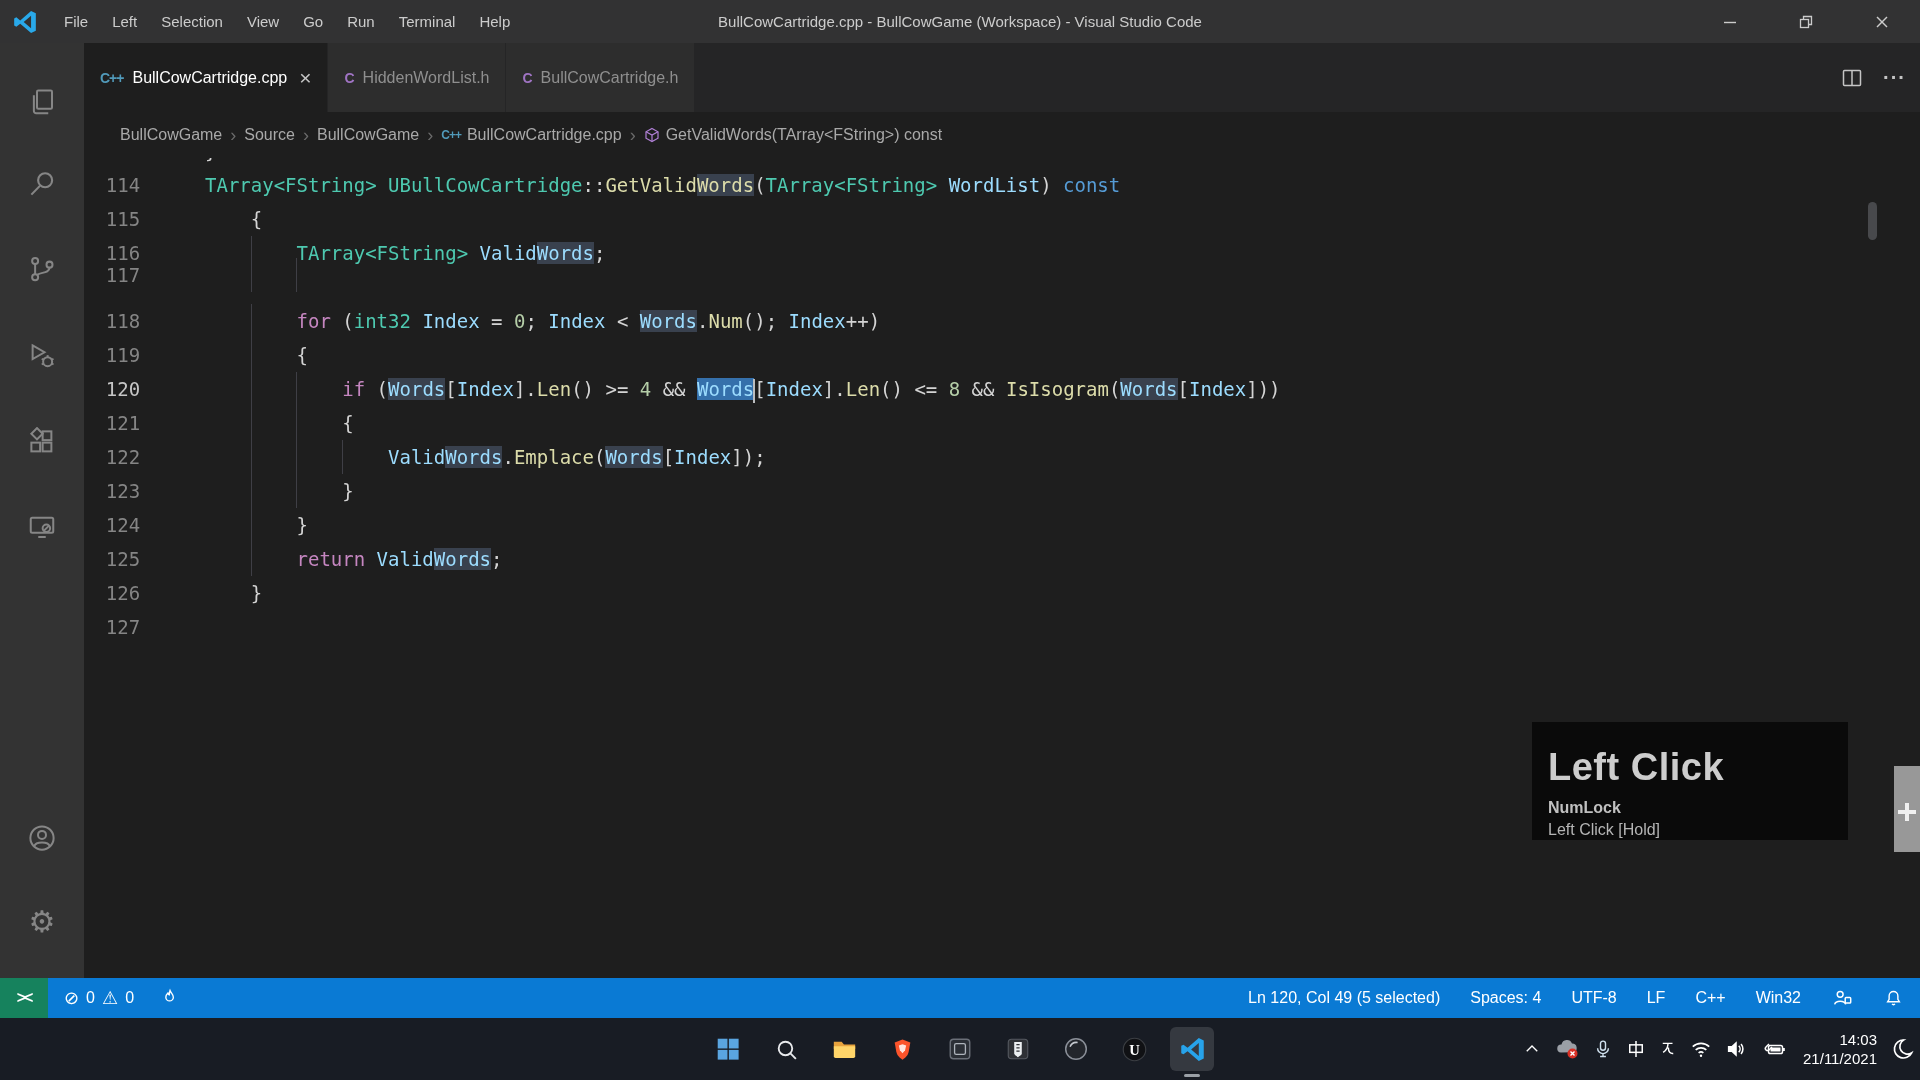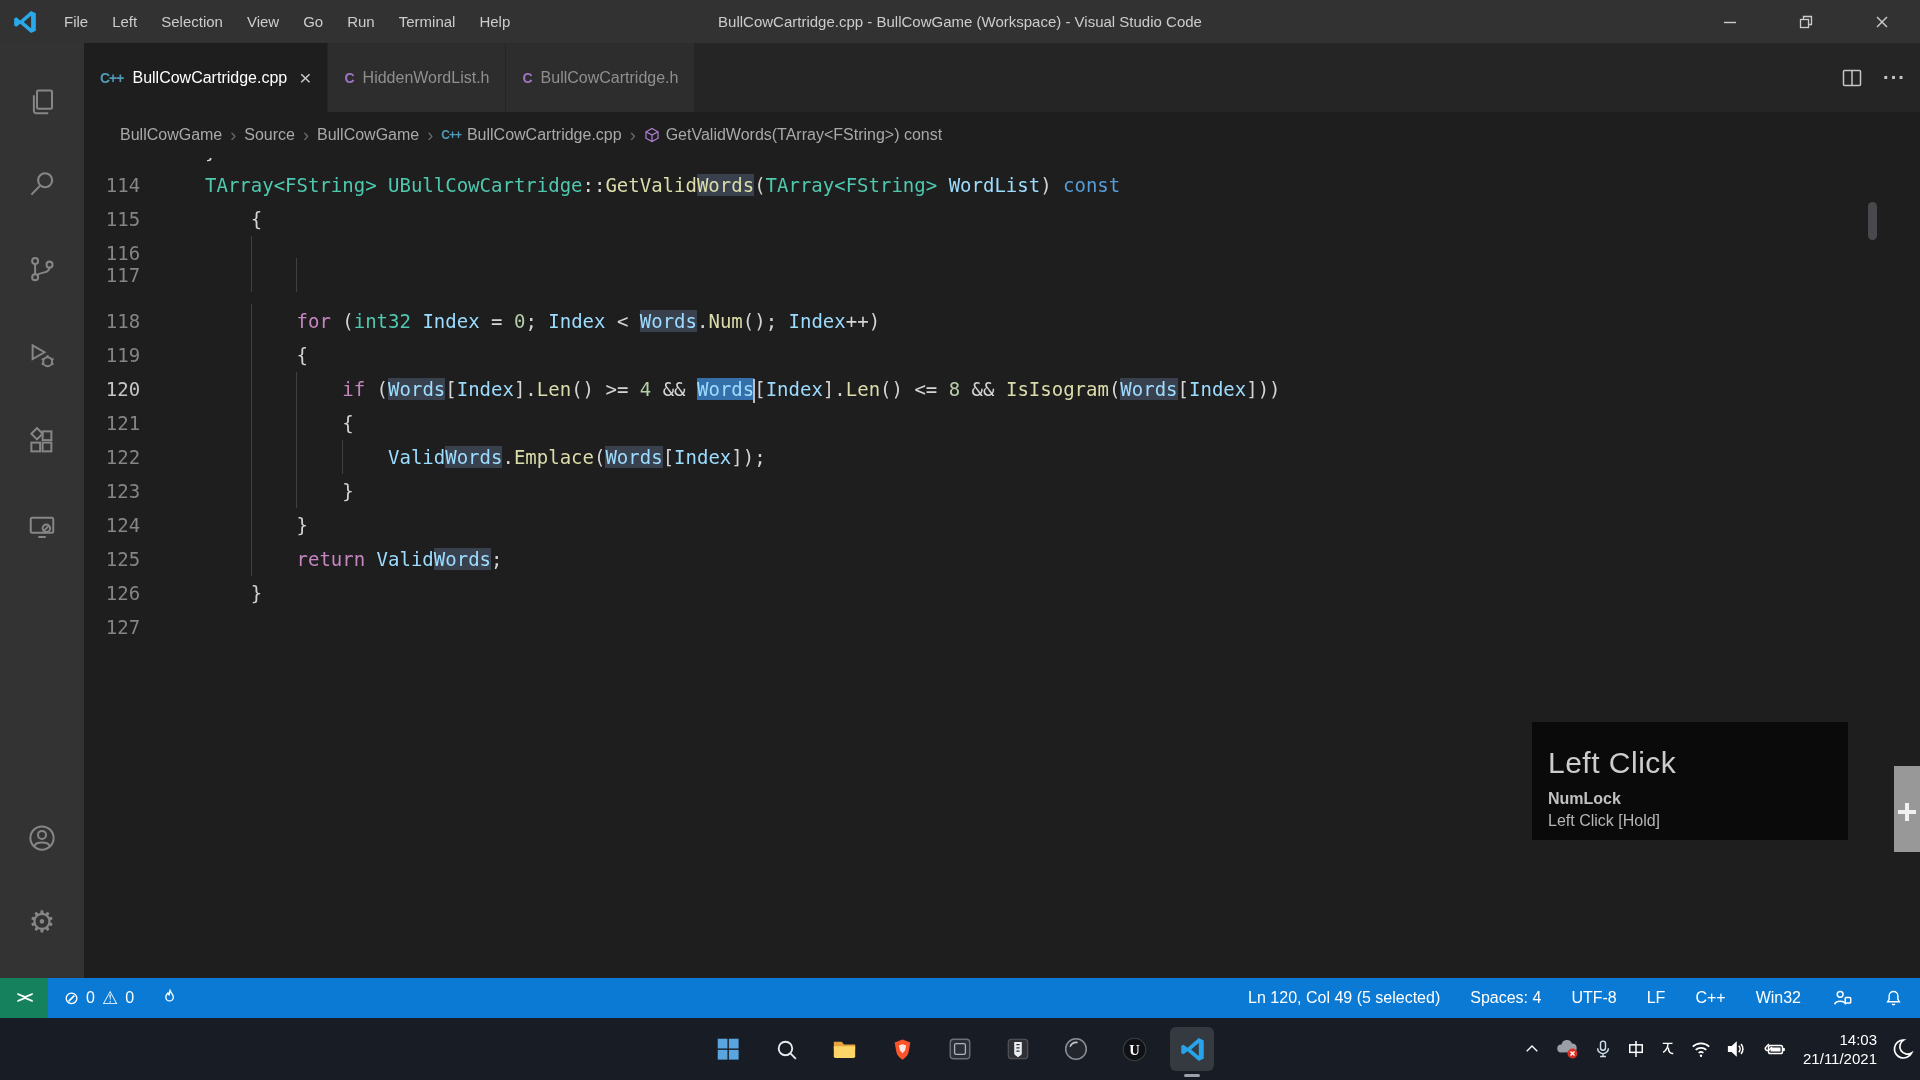--- a/index.html
+++ b/index.html
@@ -43,21 +43,21 @@
   .tk-kw{color:var(--c-kw);} .tk-kw2{color:var(--c-kw2);} .tk-type{color:var(--c-type);}
   .tk-func{color:var(--c-func);} .tk-var{color:var(--c-var);} .tk-num{color:var(--c-num);}
   .tk-plain{color:var(--c-plain);}
   .hl-occ{background:var(--c-occ);}
   .hl-sel{background:var(--c-sel);}
   .cursor{display:inline-block;width:2px;height:24px;background:#bbbdbf;vertical-align:middle;margin:0 -1px;}
   #scroll-thumb{position:absolute;border-radius:5px;background:#6b6e73;opacity:.55;}
   
   #key-overlay{position:absolute;left:1532px;top:722px;width:316px;height:118px;background:#0a0a0a;
                padding:24px 0 0 16px;box-sizing:border-box;}
-  #key-overlay .kb-title{font-size:30px;font-weight:normal;color:#cdcdcd;letter-spacing:.5px;}
+  #key-overlay .kb-title{font-size:38px;font-weight:bold;color:#cdcdcd;letter-spacing:.5px;}
   #key-overlay .kb-sub1{margin-top:10px;font-size:16px;font-weight:bold;color:#c0c0c0;}
   #key-overlay .kb-sub2{margin-top:4px;font-size:16px;color:#b5b5b5;}
   #plus-strip{position:absolute;left:1894px;top:766px;width:26px;height:86px;background:#989898;}
   #plus-strip .ph{position:absolute;left:4px;top:44px;width:18px;height:4px;background:#f0f0f0;}
   #plus-strip .pv{position:absolute;left:11px;top:37px;width:4px;height:18px;background:#f0f0f0;}
   
   #statusbar{position:absolute;left:0;top:978px;width:1920px;height:40px;background:var(--accent);
              display:flex;align-items:center;color:#ffffff;font-size:16px;}
   #remote-ind{width:48px;height:40px;background:var(--remote-green);display:flex;align-items:center;justify-content:center;
               font-weight:bold;font-size:16px;letter-spacing:-2px;flex:none;}
@@ -231,21 +231,21 @@
         </span>
         <span>GetValidWords(TArray&lt;FString&gt;) const</span>
       </span>
     </div>
 
   <div id="editor">
     <div id="code-lines">
         <div class="code-line" style="top: -24px;"><span class="lnum">113</span><span class="ctext"><span class="tk-plain">}</span></span></div>
         <div class="code-line" style="top: 10px;"><span class="lnum">114</span><span class="ctext"><span class="tk-type">TArray&lt;FString&gt;</span><span class="tk-plain"> </span><span class="tk-type">UBullCowCartridge</span><span class="tk-plain">::</span><span class="tk-func">GetValid</span><span class="tk-func hl-occ">Words</span><span class="tk-plain">(</span><span class="tk-type">TArray&lt;FString&gt;</span><span class="tk-plain"> </span><span class="tk-var">WordList</span><span class="tk-plain">) </span><span class="tk-kw2">const</span></span></div>
         <div class="code-line" style="top: 44px; text-decoration: underline;"><span class="lnum">115</span><span class="ctext"><span class="tk-plain">    {</span></span></div>
-        <div class="code-line" style="top: 78px;"><div class="guide" style="left: 166.712px;"></div><span class="lnum">116</span></div>
+        <div class="code-line" style="top: 78px;"><div class="guide" style="left: 166.712px;"></div><span class="lnum">116</span><span class="ctext"><span class="tk-plain">        </span><span class="tk-type">TArray&lt;FString&gt;</span><span class="tk-plain"> </span><span class="tk-var">Valid</span><span class="tk-var hl-occ">Words</span><span class="tk-plain">;</span></span></div>
         <div class="code-line" style="top: 100px;"><div class="guide" style="left: 166.712px;"></div><div class="guide" style="left: 212.424px;"></div><span class="lnum">117</span><span class="ctext"></span></div>
         <div class="code-line" style="top: 146px;"><div class="guide" style="left: 166.712px;"></div><span class="lnum">118</span><span class="ctext"><span class="tk-plain">        </span><span class="tk-kw">for</span><span class="tk-plain"> (</span><span class="tk-type">int32</span><span class="tk-plain"> </span><span class="tk-var">Index</span><span class="tk-plain"> = </span><span class="tk-num">0</span><span class="tk-plain">; </span><span class="tk-var">Index</span><span class="tk-plain"> &lt; </span><span class="tk-var hl-occ">Words</span><span class="tk-plain">.</span><span class="tk-func">Num</span><span class="tk-plain">(); </span><span class="tk-var">Index</span><span class="tk-plain">++)</span></span></div>
         <div class="code-line" style="top: 180px;"><div class="guide" style="left: 166.712px;"></div><span class="lnum">119</span><span class="ctext"><span class="tk-plain">        {</span></span></div>
         <div class="code-line active" style="top: 214px;"><div class="guide" style="left: 166.712px;"></div><div class="guide" style="left: 212.424px;"></div><span class="lnum">120</span><span class="ctext"><span class="tk-plain">            </span><span class="tk-kw">if</span><span class="tk-plain"> (</span><span class="tk-var hl-occ">Words</span><span class="tk-plain">[</span><span class="tk-var">Index</span><span class="tk-plain">].</span><span class="tk-func">Len</span><span class="tk-plain">() &gt;= </span><span class="tk-num">4</span><span class="tk-plain"> &amp;&amp; </span><span class="tk-var hl-sel">Words</span><span class="cursor"></span><span class="tk-plain">[</span><span class="tk-var">Index</span><span class="tk-plain">].</span><span class="tk-func">Len</span><span class="tk-plain">() &lt;= </span><span class="tk-num">8</span><span class="tk-plain"> &amp;&amp; </span><span class="tk-func">IsIsogram</span><span class="tk-plain">(</span><span class="tk-var hl-occ">Words</span><span class="tk-plain">[</span><span class="tk-var">Index</span><span class="tk-plain">]))</span></span></div>
         <div class="code-line" style="top: 248px;"><div class="guide" style="left: 166.712px;"></div><div class="guide" style="left: 212.424px;"></div><span class="lnum">121</span><span class="ctext"><span class="tk-plain">            {</span></span></div>
         <div class="code-line" style="top: 282px;"><div class="guide" style="left: 166.712px;"></div><div class="guide" style="left: 212.424px;"></div><div class="guide" style="left: 258.136px;"></div><span class="lnum">122</span><span class="ctext"><span class="tk-plain">                </span><span class="tk-var">Valid</span><span class="tk-var hl-occ">Words</span><span class="tk-plain">.</span><span class="tk-func">Emplace</span><span class="tk-plain">(</span><span class="tk-var hl-occ">Words</span><span class="tk-plain">[</span><span class="tk-var">Index</span><span class="tk-plain">]);</span></span></div>
         <div class="code-line" style="top: 316px;"><div class="guide" style="left: 166.712px;"></div><div class="guide" style="left: 212.424px;"></div><span class="lnum">123</span><span class="ctext"><span class="tk-plain">            }</span></span></div>
         <div class="code-line" style="top: 350px;"><div class="guide" style="left: 166.712px;"></div><span class="lnum">124</span><span class="ctext"><span class="tk-plain">        }</span></span></div>
         <div class="code-line" style="top: 384px;"><div class="guide" style="left: 166.712px;"></div><span class="lnum">125</span><span class="ctext"><span class="tk-plain">        </span><span class="tk-kw">return</span><span class="tk-plain"> </span><span class="tk-var">Valid</span><span class="tk-var hl-occ">Words</span><span class="tk-plain">;</span></span></div>
         <div class="code-line" style="top: 418px;"><span class="lnum">126</span><span class="ctext"><span class="tk-plain">    }</span></span></div>

